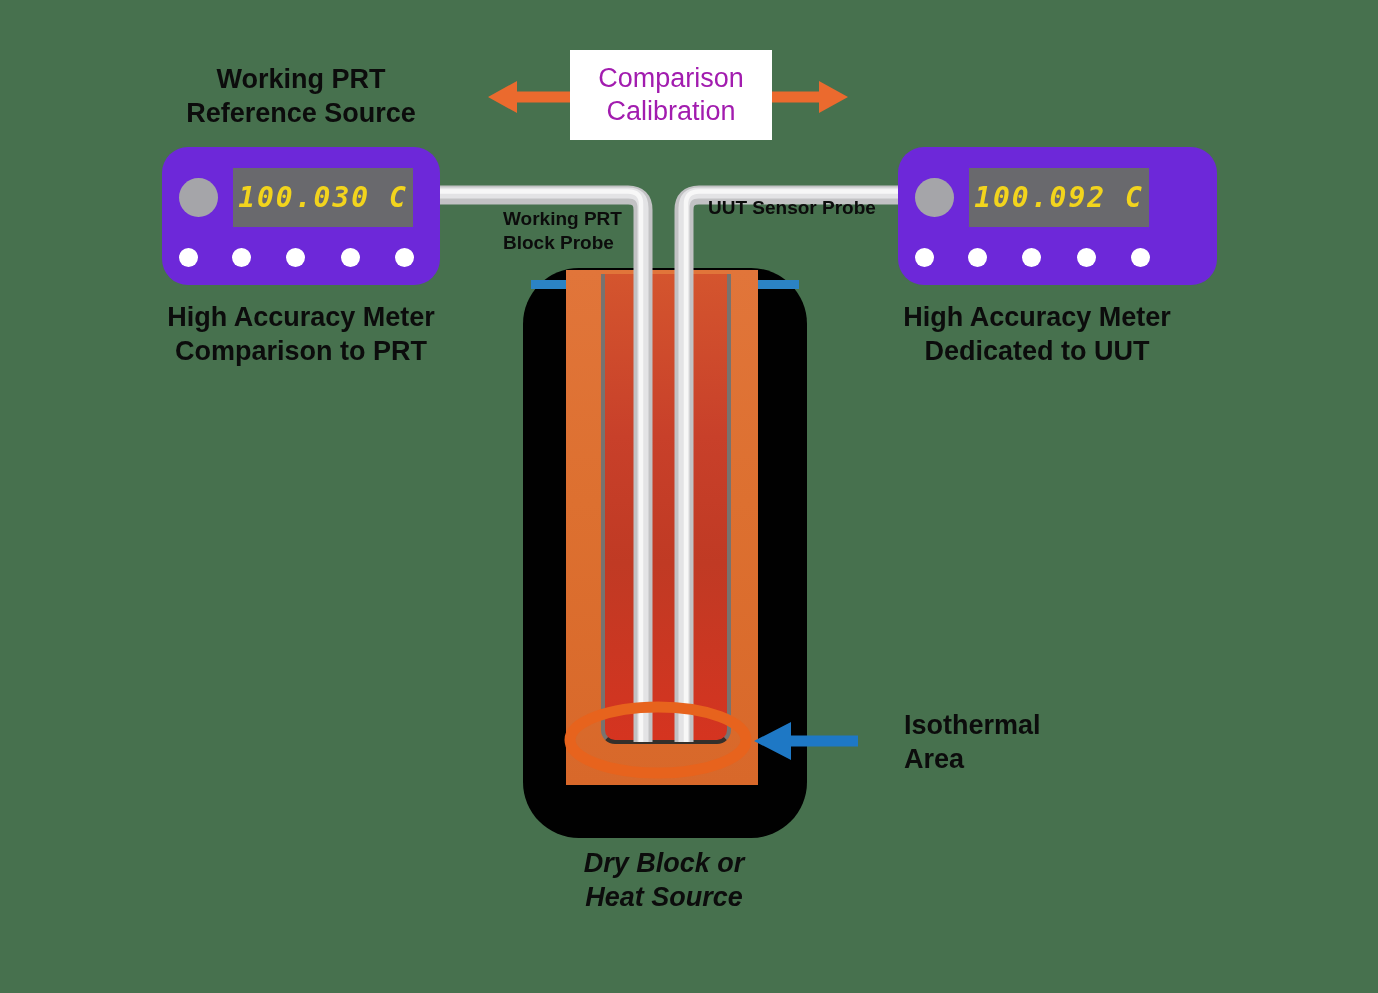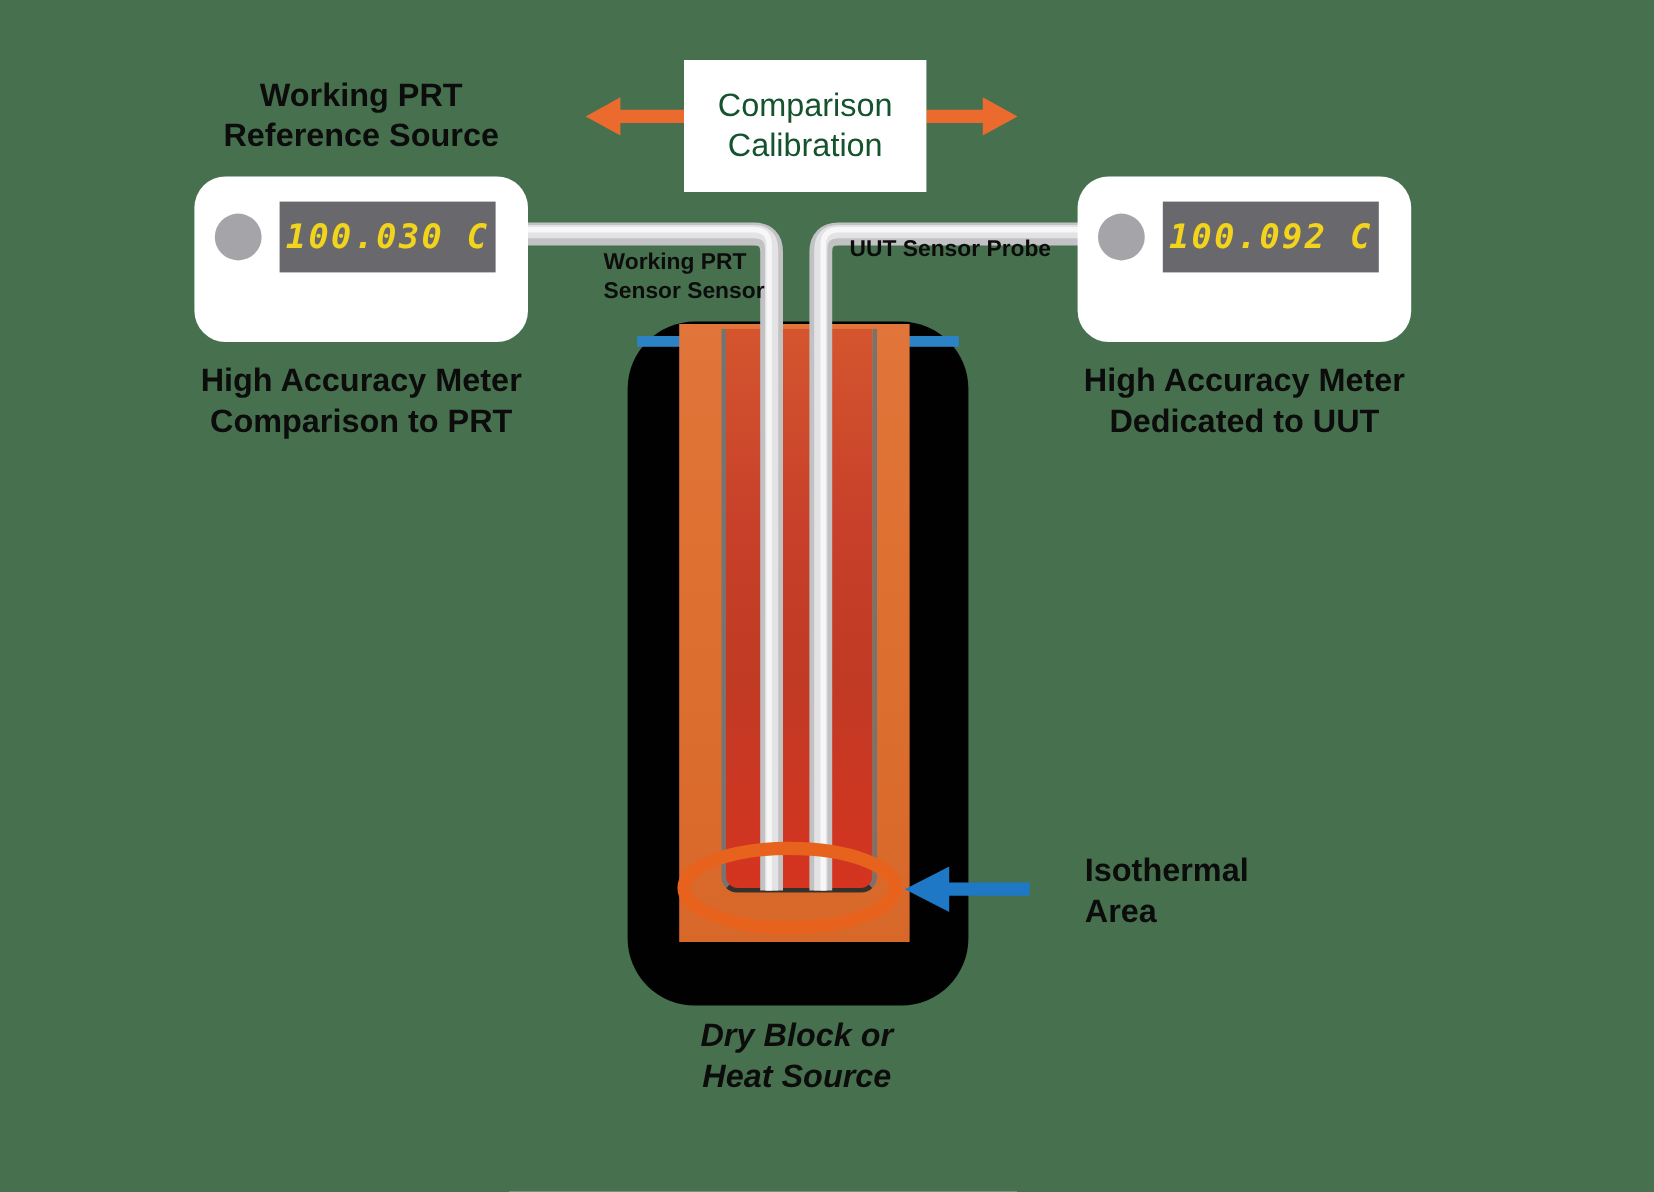--- a/index.html
+++ b/index.html
@@ -18,21 +18,21 @@
     font-weight:bold;
     text-align:center;
   }
   .title{font-size:27px;line-height:34px;}
   .small-label{font-size:19px;line-height:24px;}
 
   
   .meter{
     position:absolute;
     width:278px;height:138px;
-    background:#ffffff;
+    background:#6d28d9;
     border-radius:26px;
     z-index:3;
   }
   .meter .power{
     position:absolute;left:17px;top:31px;
     width:39px;height:39px;border-radius:50%;
     background:#a5a5a9;
   }
   .meter .display{
     position:absolute;left:71px;top:21px;
@@ -52,25 +52,25 @@
   .meter .dot{
     position:absolute;top:101px;
     width:19px;height:19px;border-radius:50%;
     background:#ffffff;
   }
   .d1{left:17px}.d2{left:70px}.d3{left:124px}.d4{left:179px}.d5{left:233px}
 
   
   .comparison-box{
     position:absolute;left:570px;top:50px;
-    width:202px;height:110px;
+    width:202px;height:90px;
     background:#ffffff;
     z-index:3;
     display:flex;flex-direction:column;align-items:center;justify-content:center;
-    font-size:27px;line-height:33px;color:#14532d;
+    font-size:27px;line-height:33px;color:#a21caf;
   }
 
   
   .block-body{
     left:523px;top:268px;width:284px;height:570px;
     background:#010101;border-radius:56px;z-index:1;
   }
   .block-strip{
     left:531px;top:280px;width:268px;height:9px;
     background:#2b83c5;z-index:1;
@@ -145,21 +145,21 @@
     <div class="display">
       <span class="digits">100.030 C</span>
     </div>
     <div class="dot d1"></div>
     <div class="dot d2"></div>
     <div class="dot d3"></div>
     <div class="dot d4"></div>
     <div class="dot d5"></div>
   </div>
 
-  <div class="meter" style="left:898px;top:147px;">
+  <div class="meter" style="left:898px;top:147px;padding-left:41px;">
     <div class="power"></div>
     <div class="display">
       <span class="digits">100.092 C</span>
     </div>
     <div class="dot d1"></div>
     <div class="dot d2"></div>
     <div class="dot d3"></div>
     <div class="dot d4"></div>
     <div class="dot d5"></div>
   </div>
@@ -168,21 +168,21 @@
     <div>High Accuracy Meter</div>
     <div>Comparison to PRT</div>
   </div>
   <div class="txt title z4" style="left:857px;top:300px;width:360px;">
     <div>High Accuracy Meter</div>
     <div>Dedicated to UUT</div>
   </div>
 
   <div class="txt small-label z4" style="left:503px;top:207px;text-align:left;">
     <div>Working PRT</div>
-    <div>Sensor Sensor</div>
+    <div>Block Probe</div>
   </div>
   <div class="txt small-label z4" style="left:708px;top:196px;text-align:left;">
     <div>UUT Sensor Probe</div>
   </div>
 
   <div class="txt title z4" style="left:864px;top:708px;text-align:left;margin-left:40px;">
     <div>Isothermal</div>
     <div>Area</div>
   </div>
 

